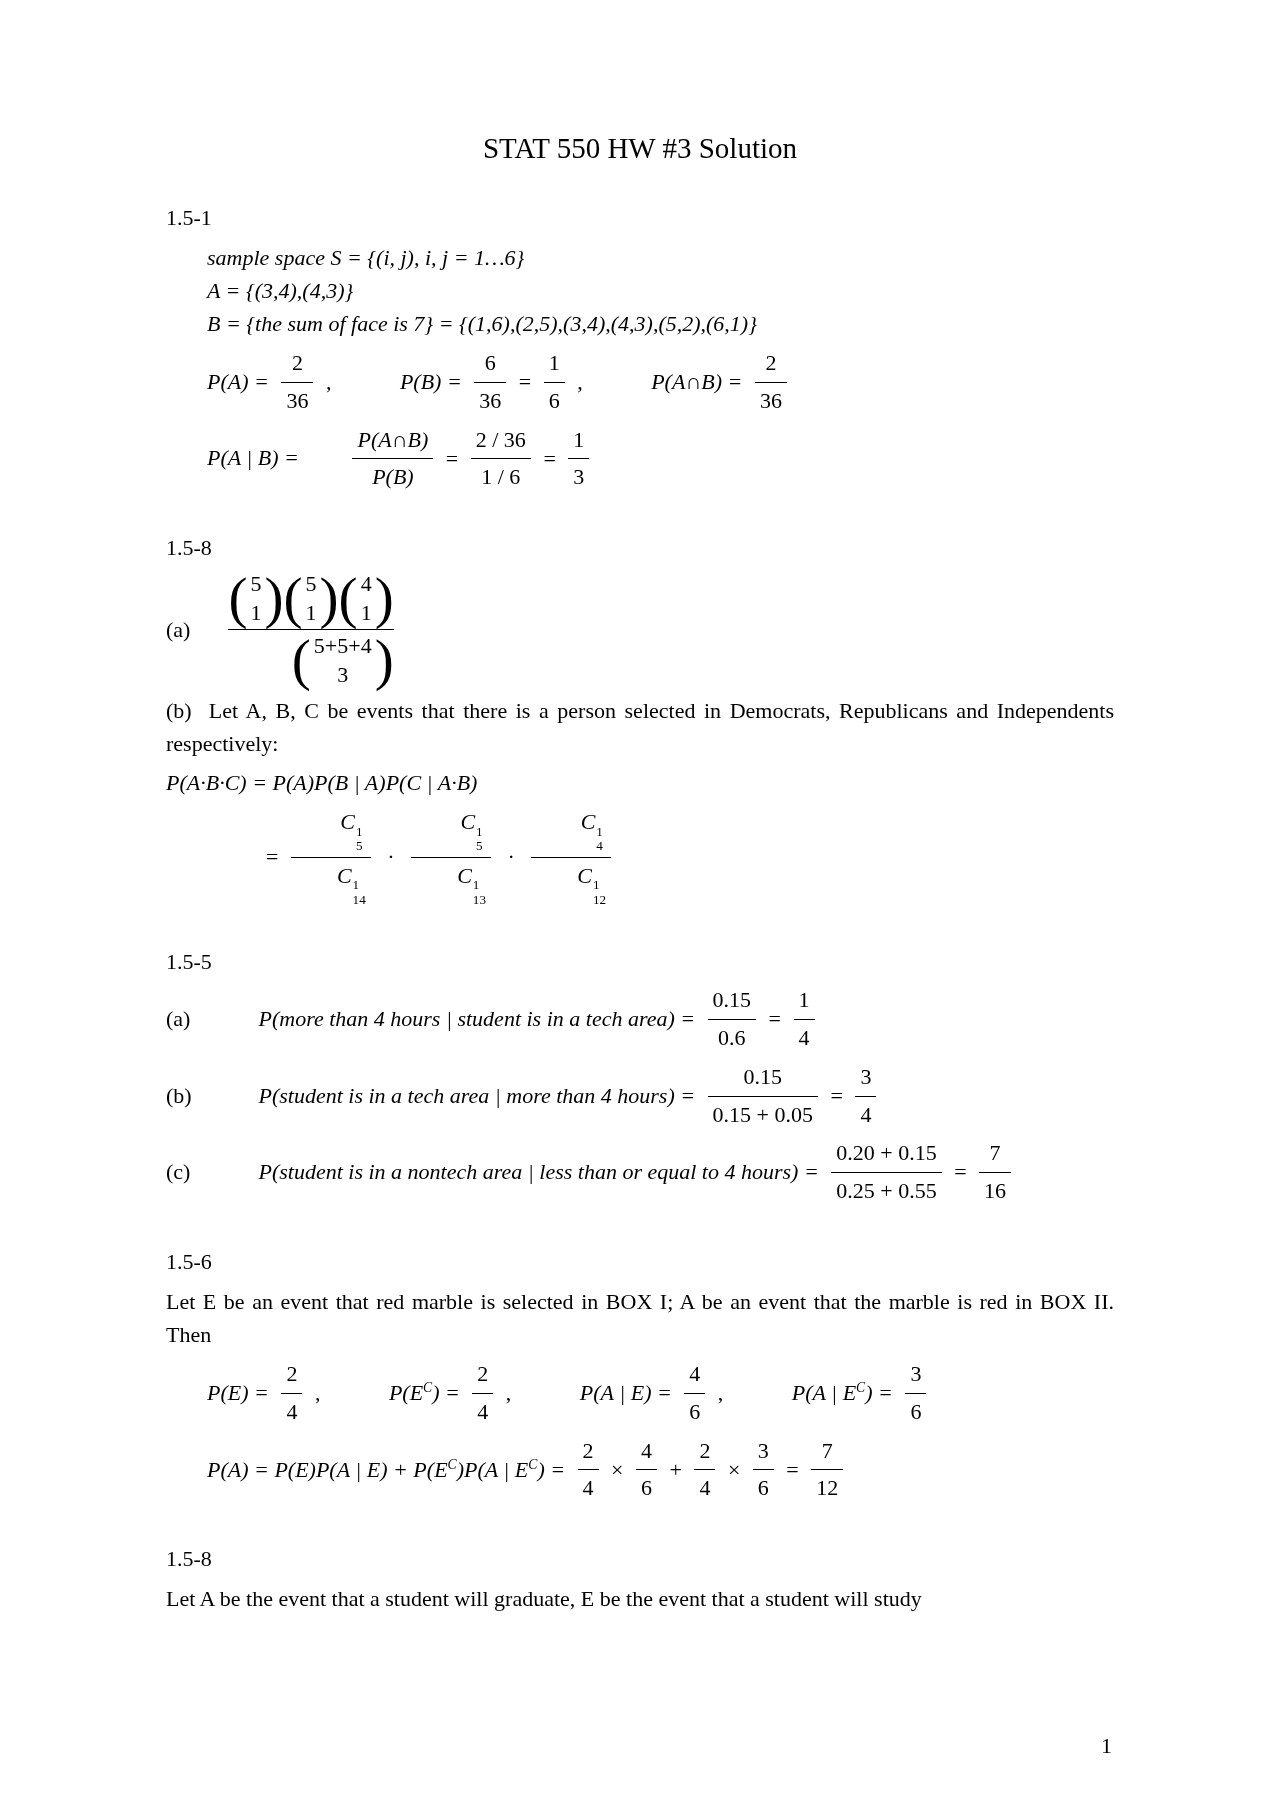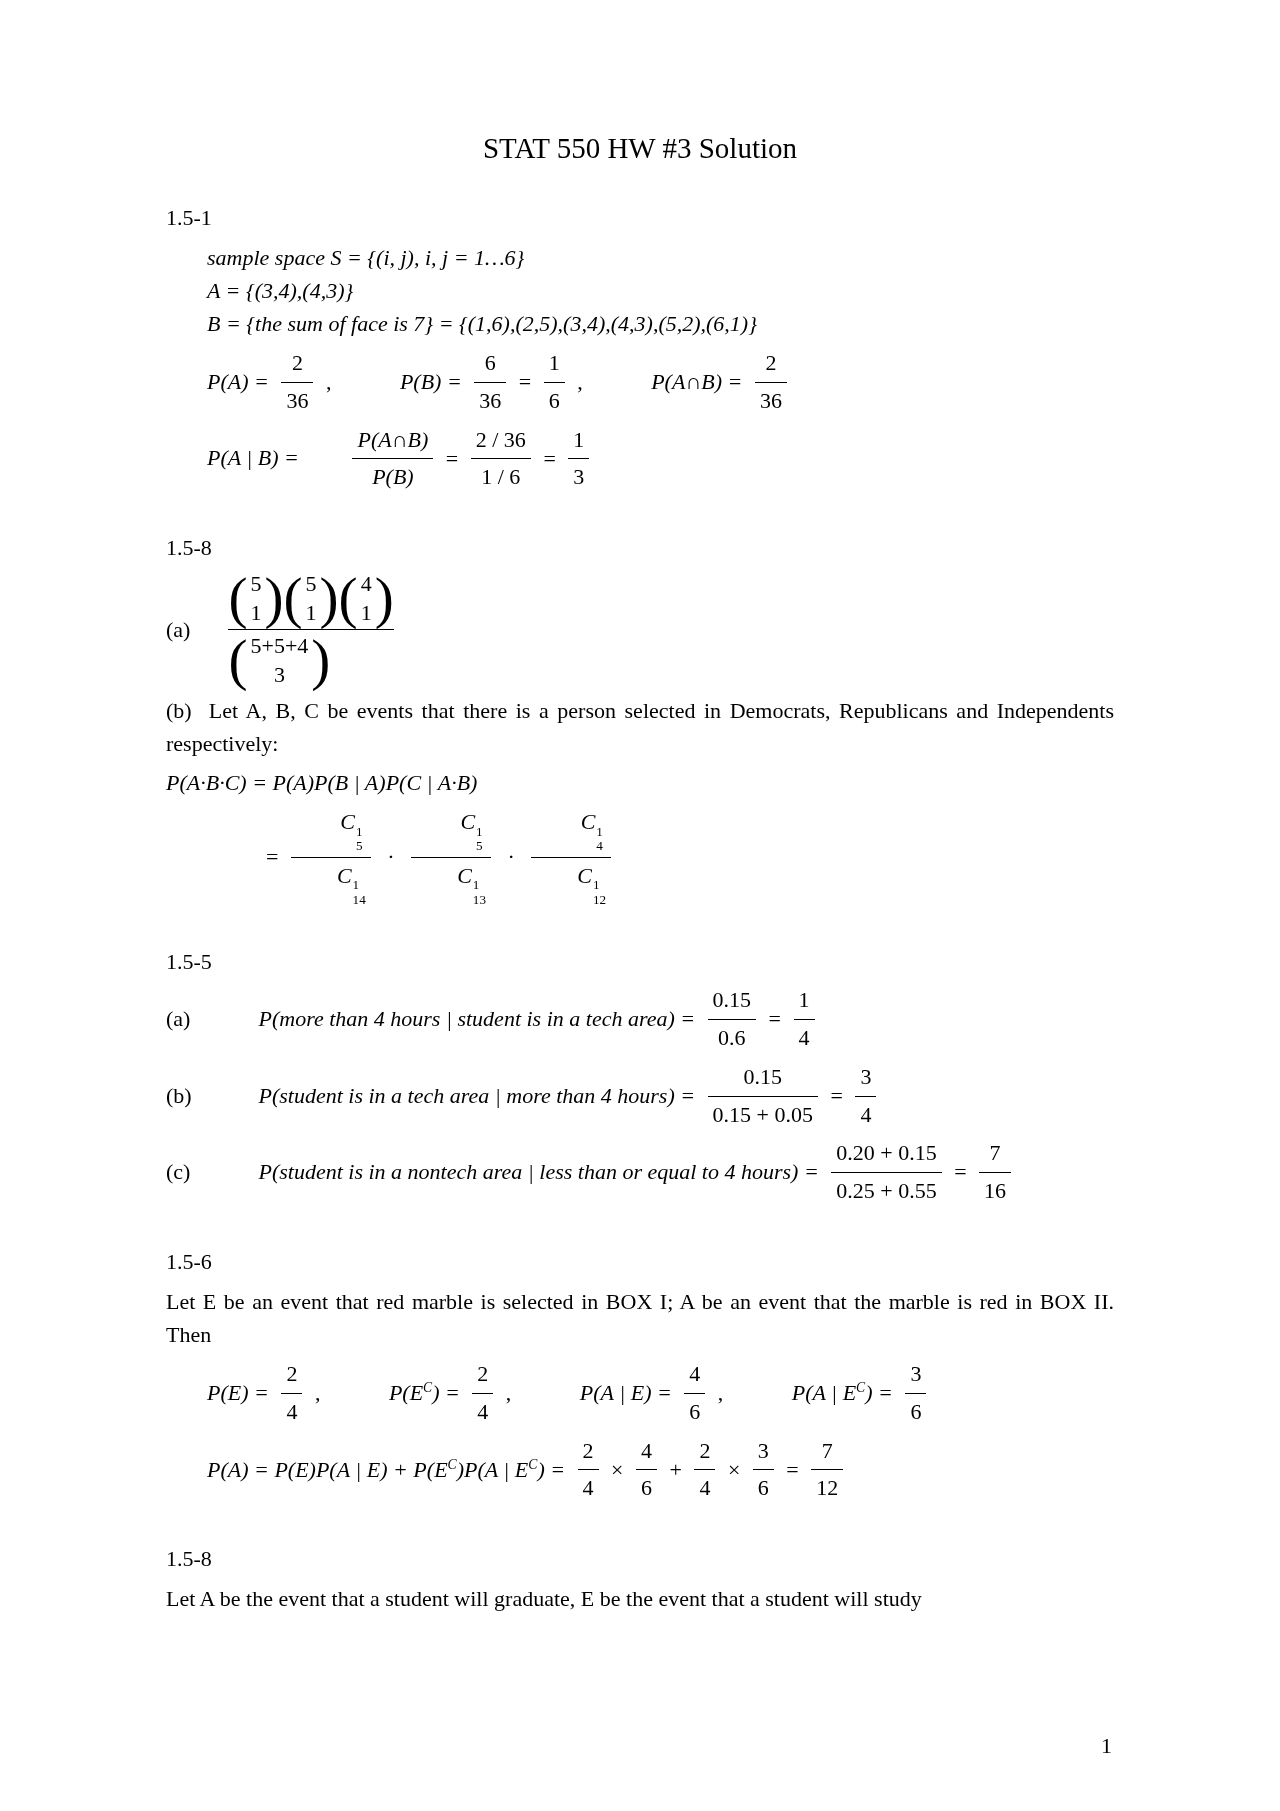--- a/index.html
+++ b/index.html
@@ -26,21 +26,21 @@
   .item-inline { display: inline-block; min-width: 36px; margin-right: 10px; }
   .sup { font-size: 0.62em; vertical-align: super; font-style: italic; }
   .supsub { display: inline-flex; flex-direction: column; align-items: flex-start;
             font-size: 0.6em; line-height: 1.1; vertical-align: -0.5em; margin-left: 1px; }
   .cdot { margin: 0 4px; }
   
   .bigfrac-row { display: flex; align-items: center; margin: 12px 0 8px 0; }
   .item-label { margin-right: 38px; }
   .bigfrac { display: inline-block; text-align: center; }
   .bf-num { display: flex; justify-content: center; align-items: center; padding-bottom: 5px; }
-  .bf-den { display: flex; justify-content: flex-start; align-items: center; border-top: 1.5px solid #000; padding-top: 5px; }
+  .bf-den { display: flex; justify-content: flex-end; align-items: center; border-top: 1.5px solid #000; padding-top: 5px; }
   .binom { display: inline-flex; align-items: center; line-height: 1; }
   .binom::before { content: "("; font-size: 2.6em; font-weight: 300; line-height: 0.85; }
   .binom::after  { content: ")"; font-size: 2.6em; font-weight: 300; line-height: 0.85; }
   .bcol { display: inline-flex; flex-direction: column; align-items: center; gap: 7px; padding: 0 3px; }
   .page-number { position: absolute; right: 168px; bottom: 52px; }
 </style>
 </head>
 <body>
 
 <div class="page">

